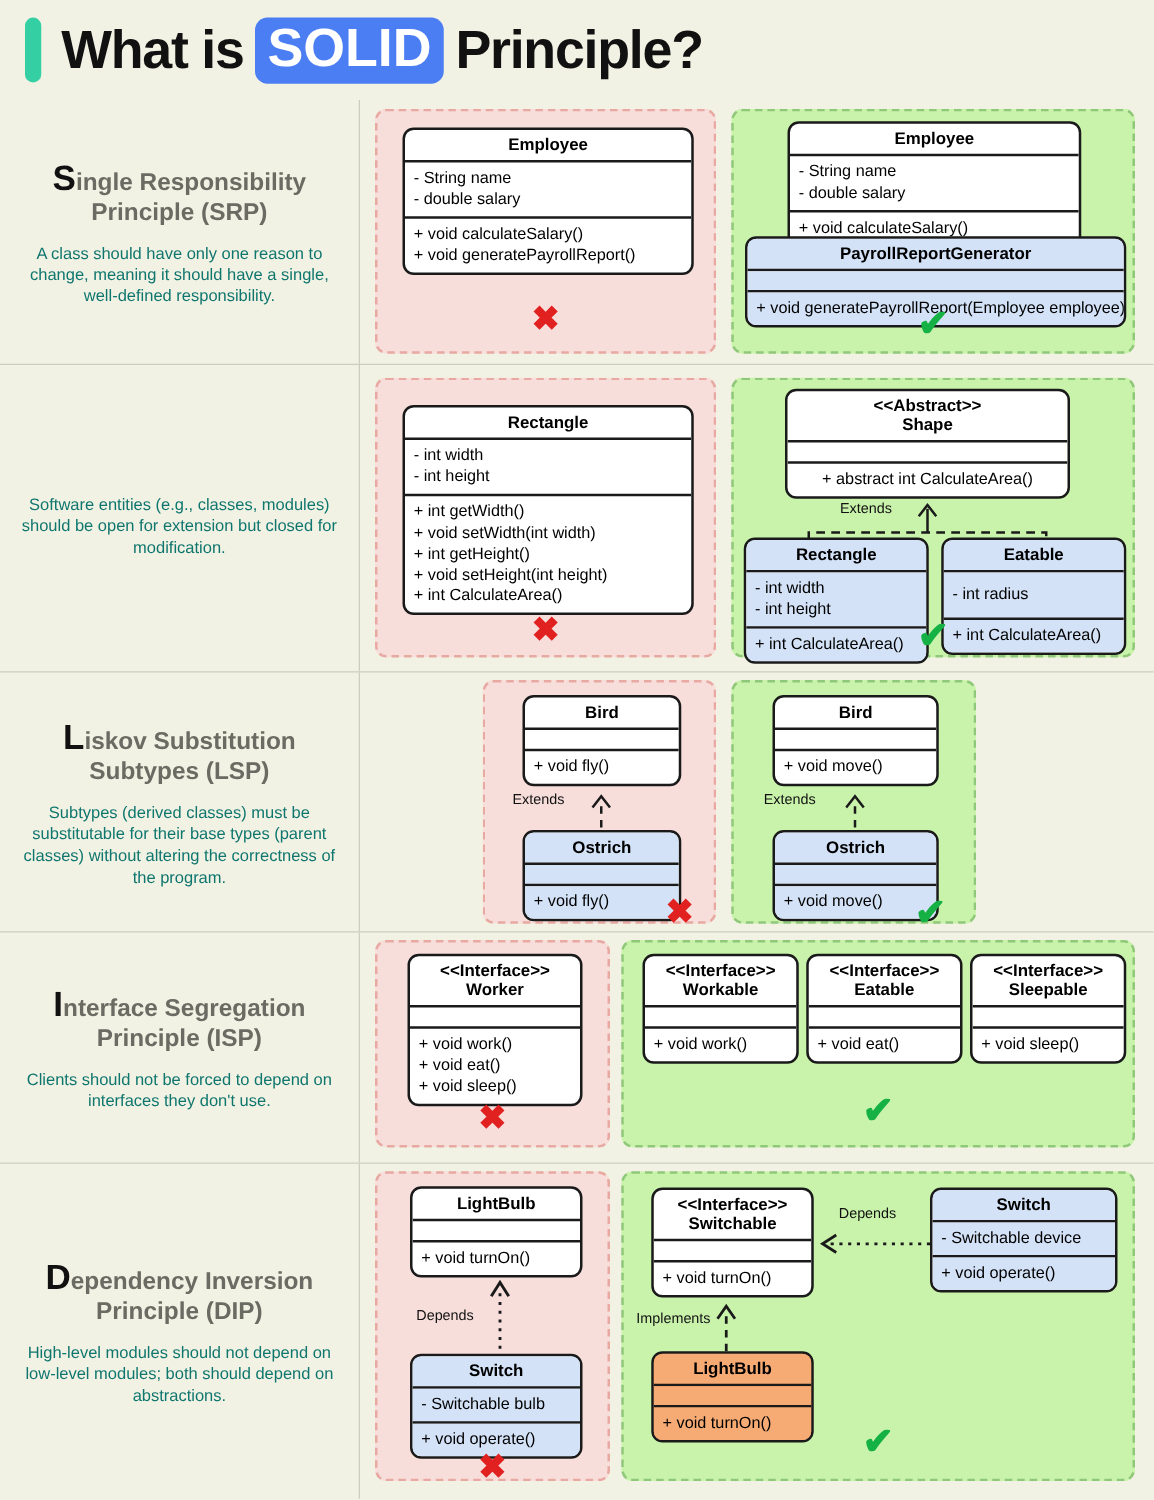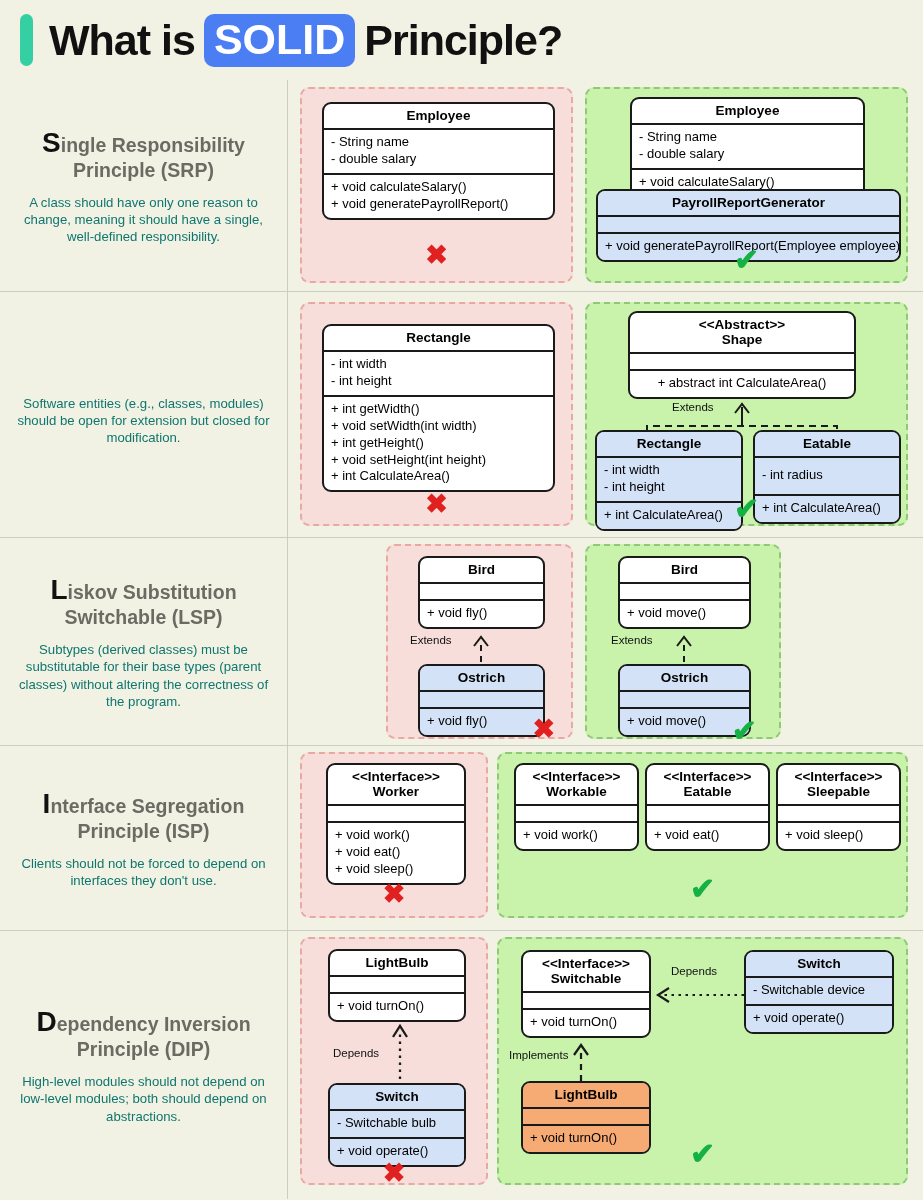--- a/index.html
+++ b/index.html
@@ -226,21 +226,21 @@
           </div>
           <div class="mark v abs" style="left:50%;transform:translateX(-50%);bottom:0px;">✔</div>
         </div>
       </div>
     </div>
 
     <div class="row" style="height:207px;">
       <div class="col-left">
         <div class="p-title">
           <span class="cap">L</span><span>iskov Substitution</span><br>
-          <span>Switchable (LSP)</span>
+          <span>Subtypes (LSP)</span>
         </div>
         <div class="p-desc">Subtypes (derived classes) must be substitutable for their base types (parent classes) without altering the correctness of the program.</div>
       </div>
       <div class="col-right">
 
         <div class="panel bad abs" style="left:98px;top:6px;width:187px;height:195px;">
           <div class="uml abs" style="left:30px;top:10px;width:127px;">
             <div class="sec">
                 <div class="name">Bird</div>
               </div>

